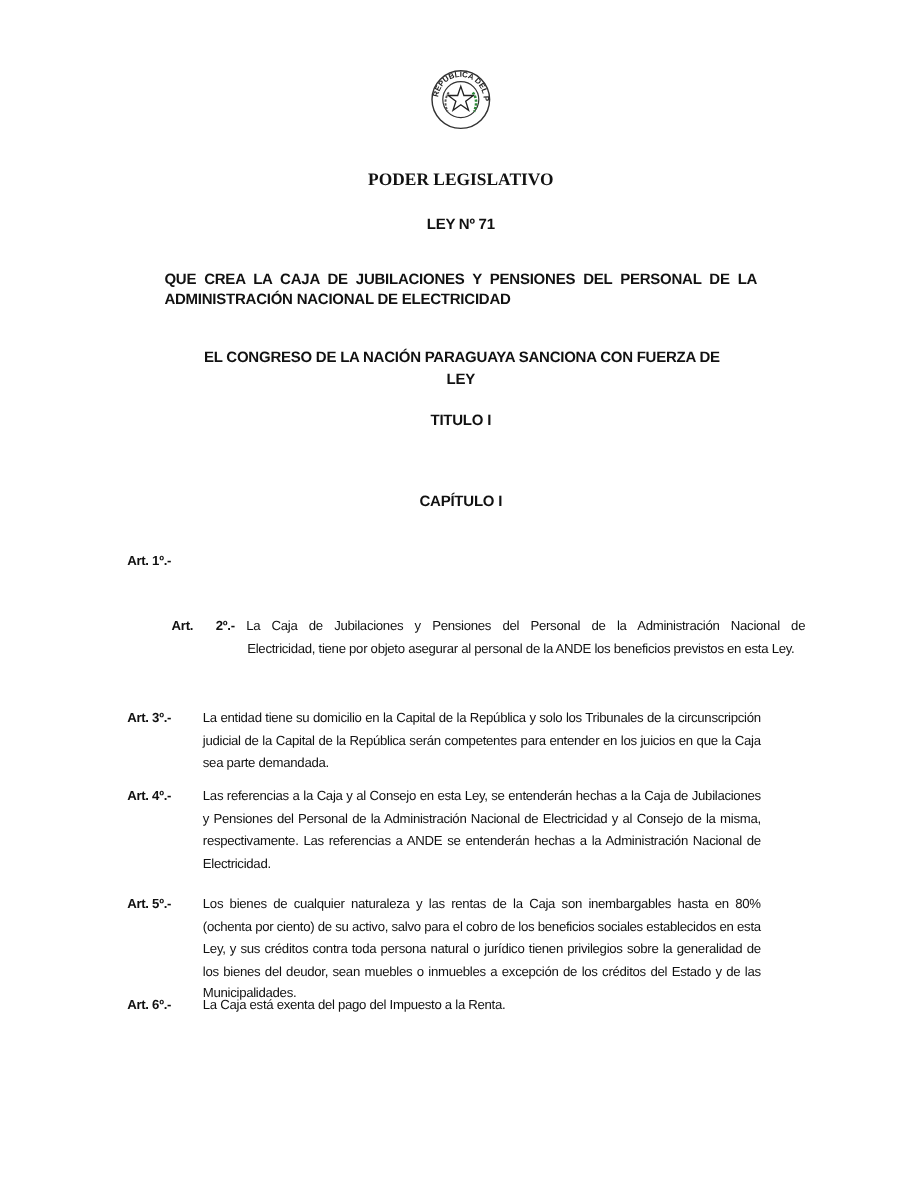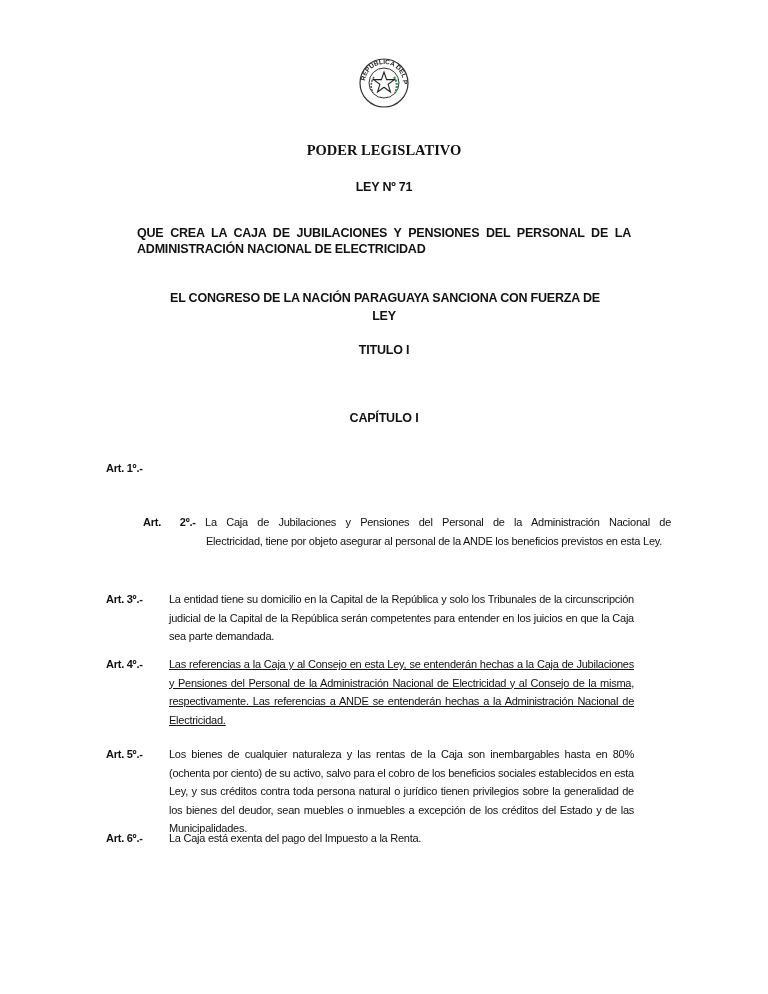--- a/index.html
+++ b/index.html
@@ -57,21 +57,21 @@
   <div class="art inline" style="top:513px;margin-left:37px;">
     <span class="first"><b style="white-space:pre;">Art.  2º.-</b> <span>La Caja de Jubilaciones y Pensiones del Personal de la Administración Nacional de</span></span>
     <span class="rest">Electricidad, tiene por objeto asegurar al personal de la ANDE los beneficios previstos en esta Ley.</span>
   </div>
 
   <div class="art" style="top:573px;margin-top:17px;">
     <span class="lbl">Art. 3º.-</span>
     <div class="txt">La entidad tiene su domicilio en la Capital de la República y solo los Tribunales de la circunscripción  judicial de la Capital de la República serán competentes para entender en los juicios en que la Caja sea parte demandada.</div>
   </div>
 
-  <div class="art" style="top:655px;text-decoration:underline;">
+  <div class="art" style="top:655px;">
     <span class="lbl">Art. 4º.-</span>
     <div class="txt">Las referencias a la Caja y al Consejo en esta Ley, se entenderán hechas a la Caja de Jubilaciones y Pensiones del Personal de la Administración Nacional de Electricidad y al Consejo de la misma, respectivamente. Las referencias a ANDE se entenderán hechas a la Administración Nacional de Electricidad.</div>
   </div>
 
   <div class="art" style="top:745px;">
     <span class="lbl">Art. 5º.-</span>
     <div class="txt">Los bienes de cualquier naturaleza y las rentas de la Caja son inembargables hasta en 80% (ochenta por ciento) de su activo, salvo para el cobro de los beneficios sociales establecidos en esta Ley, y sus créditos contra toda persona natural o jurídico tienen privilegios sobre la generalidad de los bienes del deudor, sean muebles o inmuebles a excepción de los créditos del Estado y de las Municipalidades.</div>
   </div>
 
   <div class="art" style="top:829px;">

